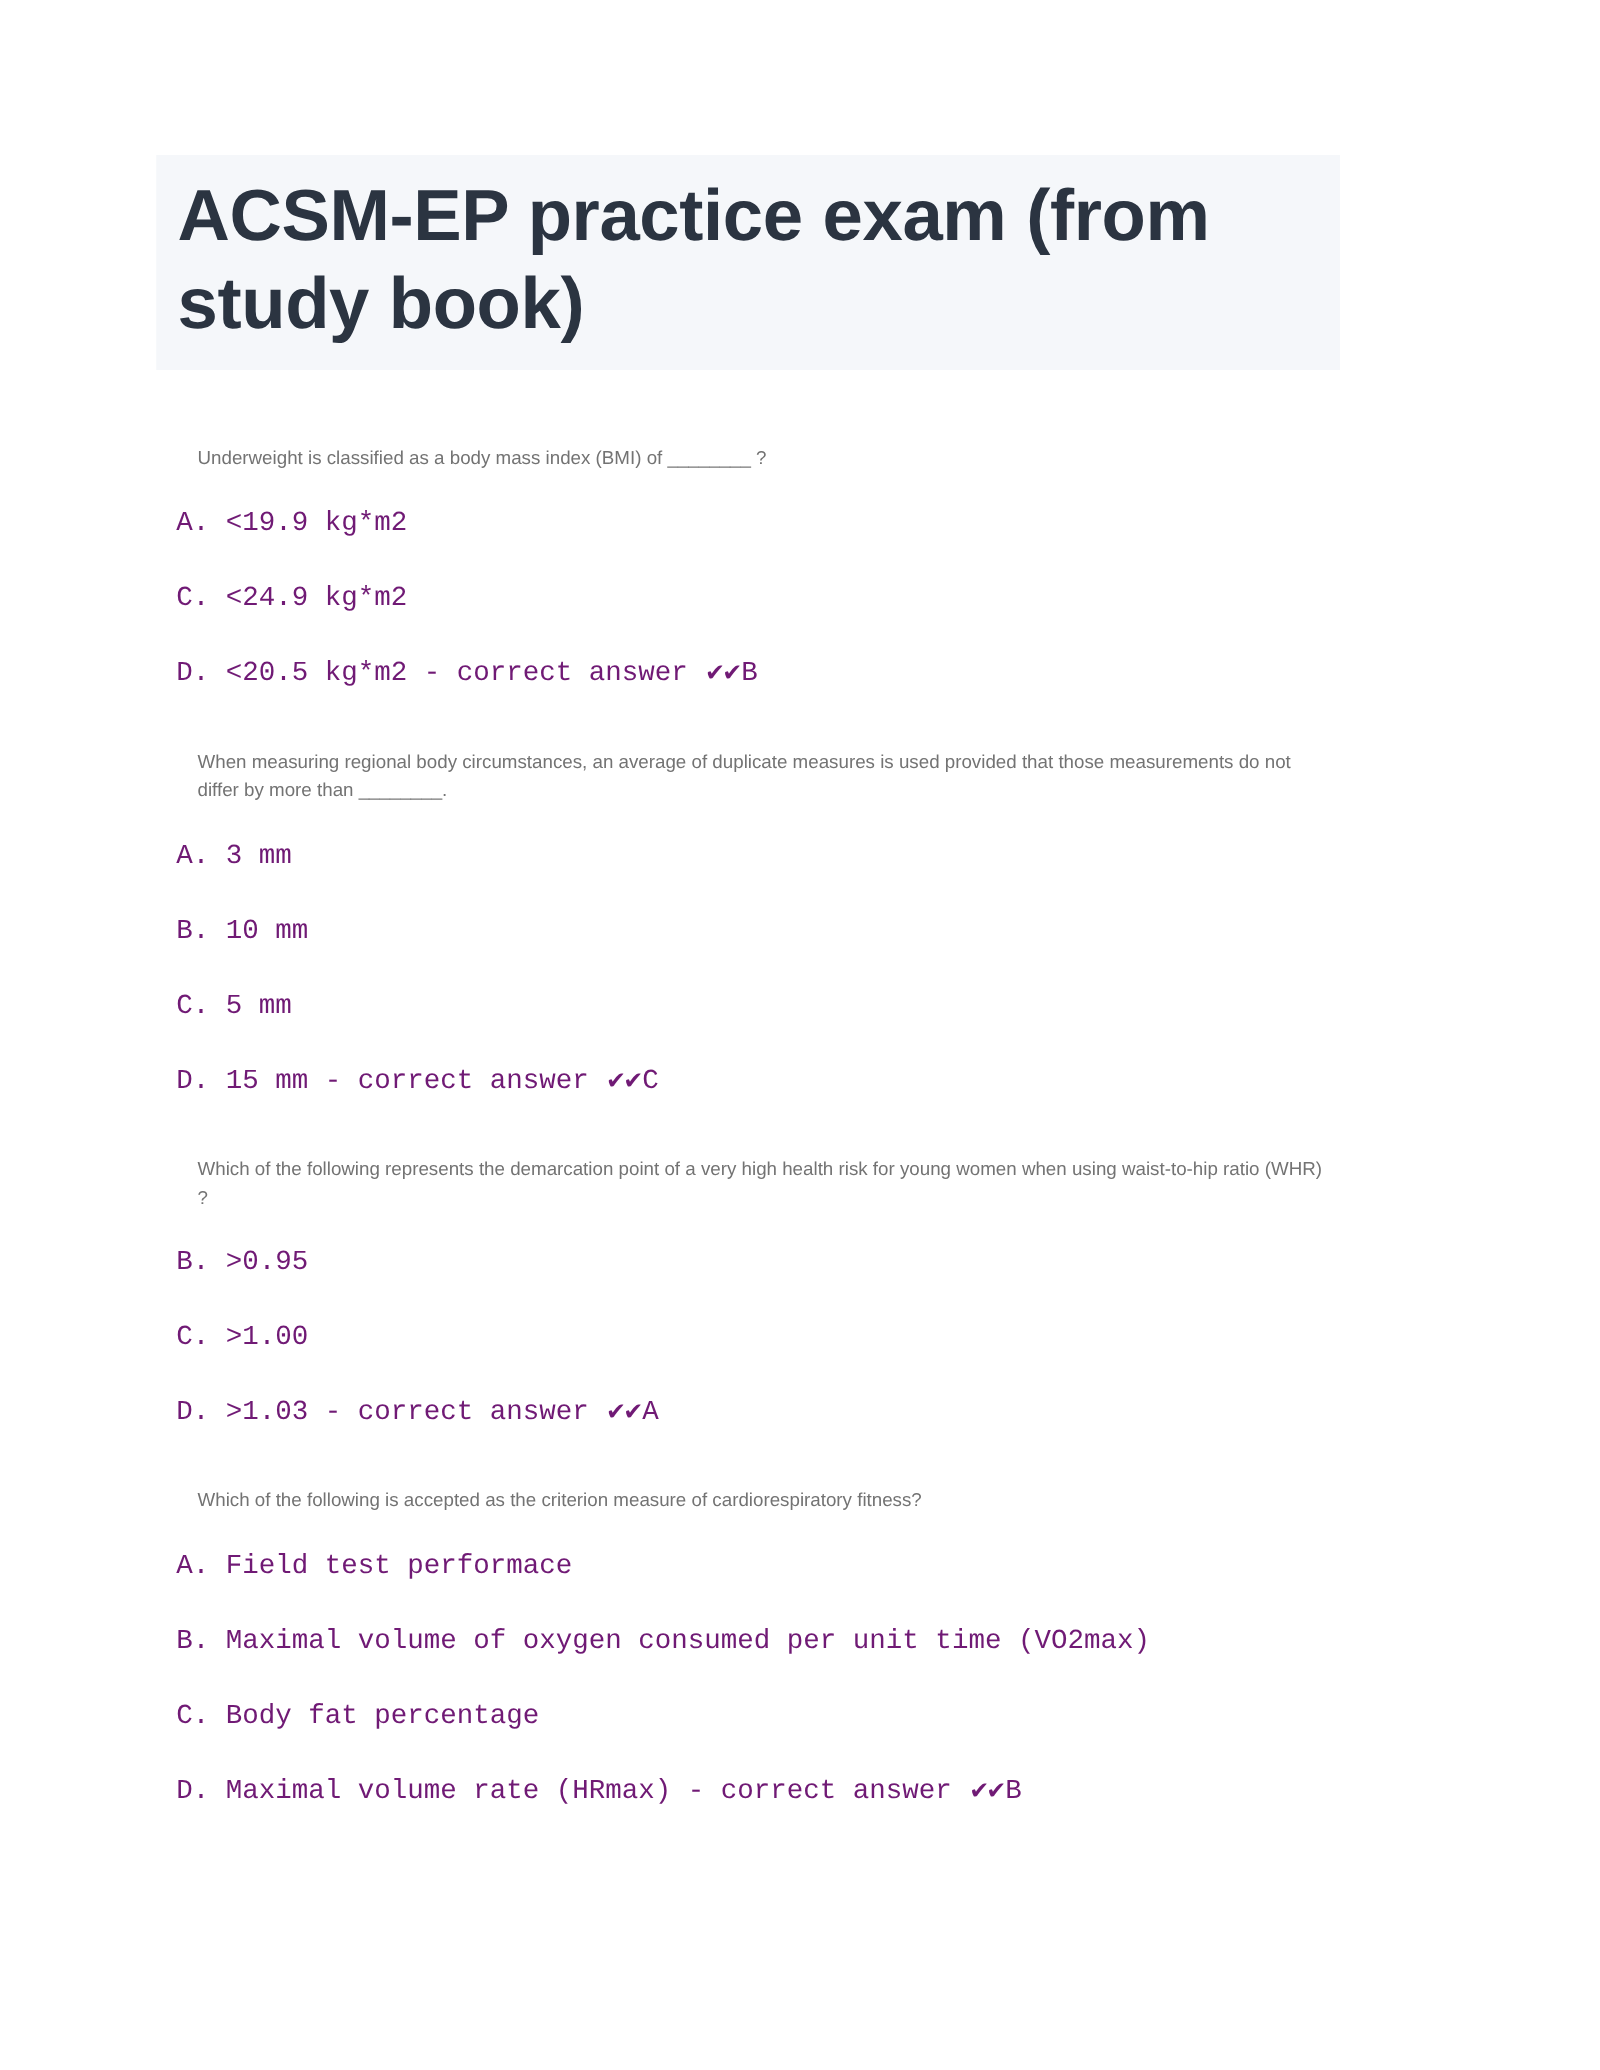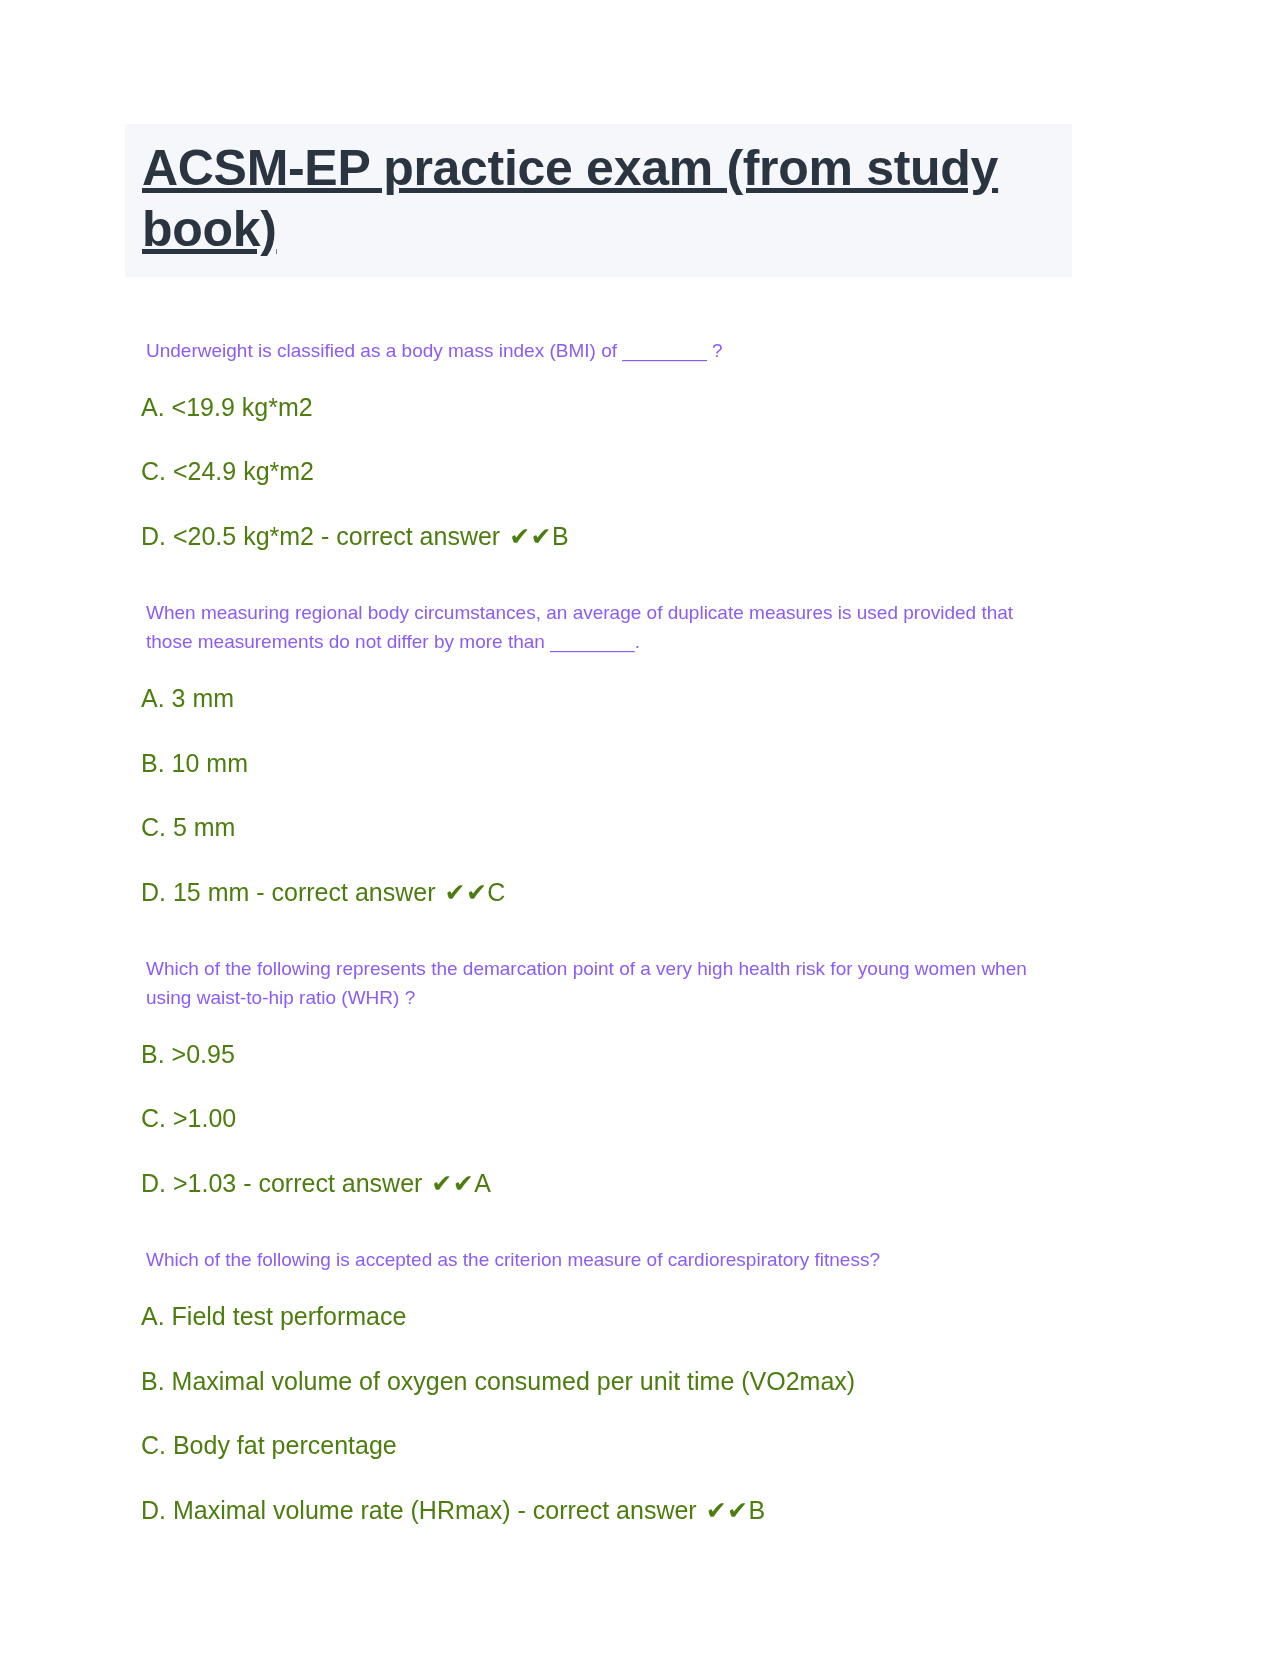--- a/index.html
+++ b/index.html
@@ -22,50 +22,50 @@
     padding: 0;
   }
   .doc-header {
     margin: 124px 208px 0 125px;
     background: #f5f7fa;
     padding: 14px 16px 18px 17px;
     box-sizing: border-box;
   }
   .doc-title {
     font-family: "Liberation Sans", "DejaVu Sans", sans-serif;
-    font-size: 50px;
+    font-size: 58px;
     line-height: 1.21;
     font-weight: bold;
     color: #2b3441;
     letter-spacing: -0.3px;
     margin: 0;
     max-width: 860px;
-    text-decoration: underline;
   }
   .content {
     margin: 0 208px 0 141px;
     padding-top: 60px;
   }
   .question-block {
     margin-bottom: 44px;
   }
   .q-stem {
-    font-size: 19px;
+    font-size: 15px;
     line-height: 1.52;
-    color: #8b5cf6;
-    margin: 0 0 23px 5px;
+    color: #737373;
+    margin: 0 0 23px 17px;
     max-width: 905px;
     font-weight: normal;
   }
   .q-option {
-    font-size: 25px;
+    font-size: 22px;
     line-height: 1.5;
-    color: #4d7c0f;
+    color: #701a75;
     margin: 0 0 27px 0;
     font-weight: normal;
+    font-family: Liberation Mono, monospace;
   }
   .q-option:last-child {
     margin-bottom: 0;
   }
   .answer-mark {
     font-weight: bold;
     letter-spacing: 0.5px;
     padding-left: 2px;
   }
   .answer-letter {

